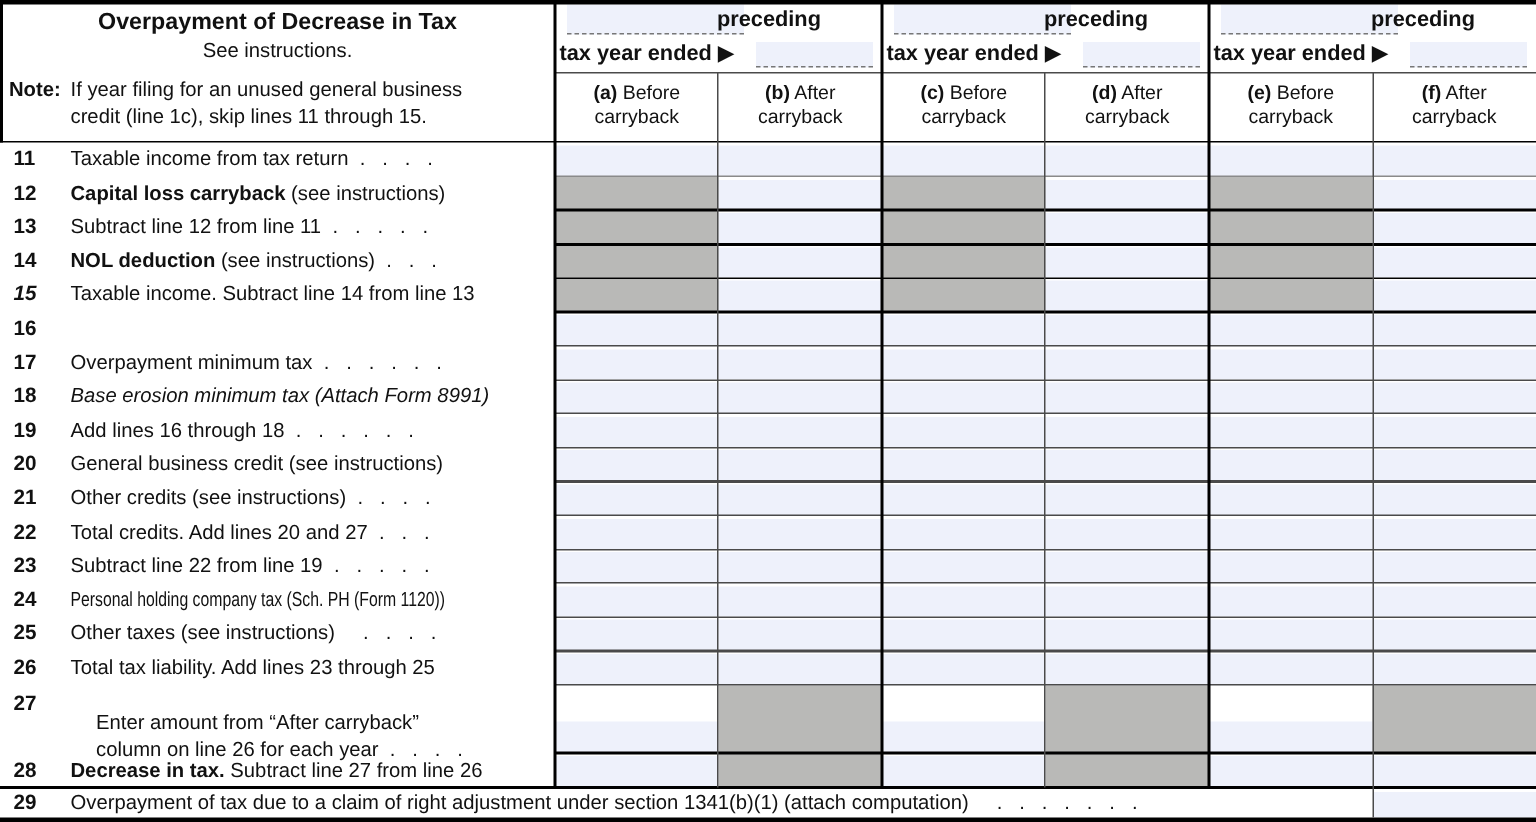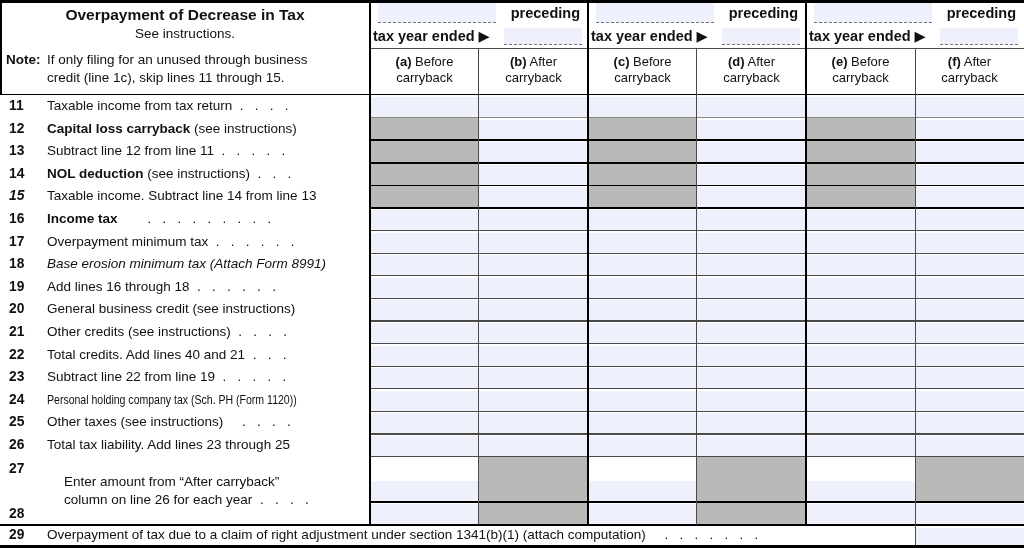--- a/index.html
+++ b/index.html
@@ -11,21 +11,21 @@
   }
   .abs{position:absolute;}
   
   .form-title{left:0;top:6px;width:370px;text-align:center;font-size:15.5px;font-weight:bold;}
   .form-subtitle{left:0;top:26px;width:370px;text-align:center;font-size:13.5px;}
   .note-label{left:6px;top:52px;font-size:13.5px;font-weight:bold;}
   .note-line1{left:47px;top:52px;font-size:13.5px;}
   .note-line2{left:47px;top:70px;font-size:13.5px;}
   
   .year-field{background:var(--field);border-bottom:1.5px dashed #777;}
-  .preceding{font-size:14.5px;font-weight:bold;text-align:right;}
+  .preceding{font-size:14.5px;font-weight:bold;}
   .taxyear{font-size:14.5px;font-weight:bold;white-space:nowrap;}
   .colhead{font-size:13px;text-align:center;line-height:16px;}
   .colhead .letter{font-weight:bold;}
   
   .lrow-num{font-size:13.8px;font-weight:bold;}
   .lrow-text{font-size:13.5px;white-space:pre;}
   .lrow-text .b{font-weight:bold;}
   .dots{white-space:pre;}
   .condensed{display:inline-block;transform:scaleX(.78);transform-origin:left center;white-space:pre;}
   
@@ -36,21 +36,21 @@
   .cell.s .half{position:absolute;left:0;right:0;bottom:0;height:21px;background:var(--field);}
   .hline,.vline{background:#000;}
 </style>
 </head>
 <body>
 
 <div id="stage" style="--field: #eef1fb; --shade: #b9b9b7;">
   <div class="abs form-title">Overpayment of Decrease in Tax</div>
   <div class="abs form-subtitle">See instructions.</div>
   <div class="abs note-label">Note:</div>
-  <div class="abs note-line1">If only filing for an unused through business</div>
+  <div class="abs note-line1">If year filing for an unused general business</div>
   <div class="abs note-line2">credit (line 1c), skip lines 11 through 15.</div>
   <div id="gen" class="abs" style="left:0;top:0;width:100%;height:100%;">
       <div class="year-field" style="position: absolute; left: 378px; top: 3px; width: 118px; height: 19px;"></div>
       <div class="preceding" style="position: absolute; left: 478px; top: 5px; width: 102px;">preceding</div>
       <div class="taxyear" style="position: absolute; left: 373px; top: 28px;"><span>tax year ended </span><span>▶</span></div>
       <div class="year-field" style="position: absolute; left: 504px; top: 28px; width: 78px; height: 16px;"></div>
       <div class="colhead" style="position: absolute; left: 370px; top: 54px; width: 109px;">
         <div><span class="letter">(a)</span> Before</div>
         <div>carryback</div>
       </div>
@@ -116,21 +116,20 @@
       <div class="cell l" style="position: absolute; left: 915px; top: 162.8px; width: 109px; height: 22.6px;"></div>
       <div class="lrow-num" style="position: absolute; left: 9px; top: 185.4px; width: 30px; height: 22.6px; line-height: 22.6px; font-style: italic;">15</div>
       <div class="lrow-text" style="position: absolute; left: 47px; top: 185.4px; width: 320px; height: 22.6px; line-height: 22.6px; padding-top: 0px;"><div><span>Taxable income. Subtract line 14 from line 13</span></div></div>
       <div class="cell g" style="position: absolute; left: 370px; top: 185.4px; width: 109px; height: 22.6px;"></div>
       <div class="cell l" style="position: absolute; left: 479px; top: 185.4px; width: 109px; height: 22.6px;"></div>
       <div class="cell g" style="position: absolute; left: 588px; top: 185.4px; width: 109px; height: 22.6px;"></div>
       <div class="cell l" style="position: absolute; left: 697px; top: 185.4px; width: 109px; height: 22.6px;"></div>
       <div class="cell g" style="position: absolute; left: 806px; top: 185.4px; width: 109px; height: 22.6px;"></div>
       <div class="cell l" style="position: absolute; left: 915px; top: 185.4px; width: 109px; height: 22.6px;"></div>
       <div class="lrow-num" style="position: absolute; left: 9px; top: 208px; width: 30px; height: 22.6px; line-height: 22.6px;">16</div>
-      <div class="lrow-text" style="position: absolute; left: 47px; top: 208px; width: 320px; height: 22.6px; line-height: 22.6px; padding-top: 0px;"><div><span class="b">Income tax</span><span class="dots">        .   .   .   .   .   .   .   .   .</span></div></div>
       <div class="cell l" style="position: absolute; left: 370px; top: 208px; width: 109px; height: 22.6px;"></div>
       <div class="cell l" style="position: absolute; left: 479px; top: 208px; width: 109px; height: 22.6px;"></div>
       <div class="cell l" style="position: absolute; left: 588px; top: 208px; width: 109px; height: 22.6px;"></div>
       <div class="cell l" style="position: absolute; left: 697px; top: 208px; width: 109px; height: 22.6px;"></div>
       <div class="cell l" style="position: absolute; left: 806px; top: 208px; width: 109px; height: 22.6px;"></div>
       <div class="cell l" style="position: absolute; left: 915px; top: 208px; width: 109px; height: 22.6px;"></div>
       <div class="lrow-num" style="position: absolute; left: 9px; top: 230.6px; width: 30px; height: 22.6px; line-height: 22.6px;">17</div>
       <div class="lrow-text" style="position: absolute; left: 47px; top: 230.6px; width: 320px; height: 22.6px; line-height: 22.6px; padding-top: 0px;"><div><span>Overpayment minimum tax</span><span class="dots">  .   .   .   .   .   .</span></div></div>
       <div class="cell l" style="position: absolute; left: 370px; top: 230.6px; width: 109px; height: 22.6px;"></div>
       <div class="cell l" style="position: absolute; left: 479px; top: 230.6px; width: 109px; height: 22.6px;"></div>
@@ -164,21 +163,21 @@
       <div class="cell l" style="position: absolute; left: 915px; top: 298.4px; width: 109px; height: 22.6px;"></div>
       <div class="lrow-num" style="position: absolute; left: 9px; top: 321px; width: 30px; height: 22.6px; line-height: 22.6px;">21</div>
       <div class="lrow-text" style="position: absolute; left: 47px; top: 321px; width: 320px; height: 22.6px; line-height: 22.6px; padding-top: 0px;"><div><span>Other credits (see instructions)</span><span class="dots">  .   .   .   .</span></div></div>
       <div class="cell l" style="position: absolute; left: 370px; top: 321px; width: 109px; height: 22.6px;"></div>
       <div class="cell l" style="position: absolute; left: 479px; top: 321px; width: 109px; height: 22.6px;"></div>
       <div class="cell l" style="position: absolute; left: 588px; top: 321px; width: 109px; height: 22.6px;"></div>
       <div class="cell l" style="position: absolute; left: 697px; top: 321px; width: 109px; height: 22.6px;"></div>
       <div class="cell l" style="position: absolute; left: 806px; top: 321px; width: 109px; height: 22.6px;"></div>
       <div class="cell l" style="position: absolute; left: 915px; top: 321px; width: 109px; height: 22.6px;"></div>
       <div class="lrow-num" style="position: absolute; left: 9px; top: 343.6px; width: 30px; height: 22.6px; line-height: 22.6px;">22</div>
-      <div class="lrow-text" style="position: absolute; left: 47px; top: 343.6px; width: 320px; height: 22.6px; line-height: 22.6px; padding-top: 0px;"><div><span>Total credits. Add lines 40 and 21</span><span class="dots">  .   .   .</span></div></div>
+      <div class="lrow-text" style="position: absolute; left: 47px; top: 343.6px; width: 320px; height: 22.6px; line-height: 22.6px; padding-top: 0px;"><div><span>Total credits. Add lines 20 and 27</span><span class="dots">  .   .   .</span></div></div>
       <div class="cell l" style="position: absolute; left: 370px; top: 343.6px; width: 109px; height: 22.6px;"></div>
       <div class="cell l" style="position: absolute; left: 479px; top: 343.6px; width: 109px; height: 22.6px;"></div>
       <div class="cell l" style="position: absolute; left: 588px; top: 343.6px; width: 109px; height: 22.6px;"></div>
       <div class="cell l" style="position: absolute; left: 697px; top: 343.6px; width: 109px; height: 22.6px;"></div>
       <div class="cell l" style="position: absolute; left: 806px; top: 343.6px; width: 109px; height: 22.6px;"></div>
       <div class="cell l" style="position: absolute; left: 915px; top: 343.6px; width: 109px; height: 22.6px;"></div>
       <div class="lrow-num" style="position: absolute; left: 9px; top: 366.2px; width: 30px; height: 22.6px; line-height: 22.6px;">23</div>
       <div class="lrow-text" style="position: absolute; left: 47px; top: 366.2px; width: 320px; height: 22.6px; line-height: 22.6px; padding-top: 0px;"><div><span>Subtract line 22 from line 19</span><span class="dots">  .   .   .   .   .</span></div></div>
       <div class="cell l" style="position: absolute; left: 370px; top: 366.2px; width: 109px; height: 22.6px;"></div>
       <div class="cell l" style="position: absolute; left: 479px; top: 366.2px; width: 109px; height: 22.6px;"></div>
@@ -218,20 +217,21 @@
       <div class="cell g" style="position: absolute; left: 479px; top: 456.6px; width: 109px; height: 45.4px;"></div>
       <div class="cell s" style="position: absolute; left: 588px; top: 456.6px; width: 109px; height: 45.4px;">
         <div class="half"></div>
       </div>
       <div class="cell g" style="position: absolute; left: 697px; top: 456.6px; width: 109px; height: 45.4px;"></div>
       <div class="cell s" style="position: absolute; left: 806px; top: 456.6px; width: 109px; height: 45.4px;">
         <div class="half"></div>
       </div>
       <div class="cell g" style="position: absolute; left: 915px; top: 456.6px; width: 109px; height: 45.4px;"></div>
       <div class="lrow-num" style="position: absolute; left: 9px; top: 502px; width: 30px; height: 23px; line-height: 23px;">28</div>
+      <div class="lrow-text" style="position: absolute; left: 47px; top: 502px; width: 320px; height: 23px; line-height: 23px; padding-top: 0px;"><div><span class="b">Decrease in tax.</span><span> Subtract line 27 from line 26</span></div></div>
       <div class="cell l" style="position: absolute; left: 370px; top: 502px; width: 109px; height: 23px;"></div>
       <div class="cell g" style="position: absolute; left: 479px; top: 502px; width: 109px; height: 23px;"></div>
       <div class="cell l" style="position: absolute; left: 588px; top: 502px; width: 109px; height: 23px;"></div>
       <div class="cell g" style="position: absolute; left: 697px; top: 502px; width: 109px; height: 23px;"></div>
       <div class="cell l" style="position: absolute; left: 806px; top: 502px; width: 109px; height: 23px;"></div>
       <div class="cell l" style="position: absolute; left: 915px; top: 502px; width: 109px; height: 23px;"></div>
       <div class="lrow-num" style="position: absolute; left: 9px; top: 525px; width: 30px; height: 20px; line-height: 20px;">29</div>
       <div class="lrow-text" style="position: absolute; left: 47px; top: 525px; width: 860px; height: 20px; line-height: 20px;"><span>Overpayment of tax due to a claim of right adjustment under section 1341(b)(1) (attach computation)</span><span class="dots">     .   .   .   .   .   .   .</span></div>
       <div class="cell l" style="position: absolute; left: 915.5px; top: 525.5px; width: 108px; height: 19px;"></div>
       <div class="hline" style="position: absolute; left: 0px; top: 0px; width: 1024px; height: 2.5px; background: rgb(0, 0, 0);"></div>

